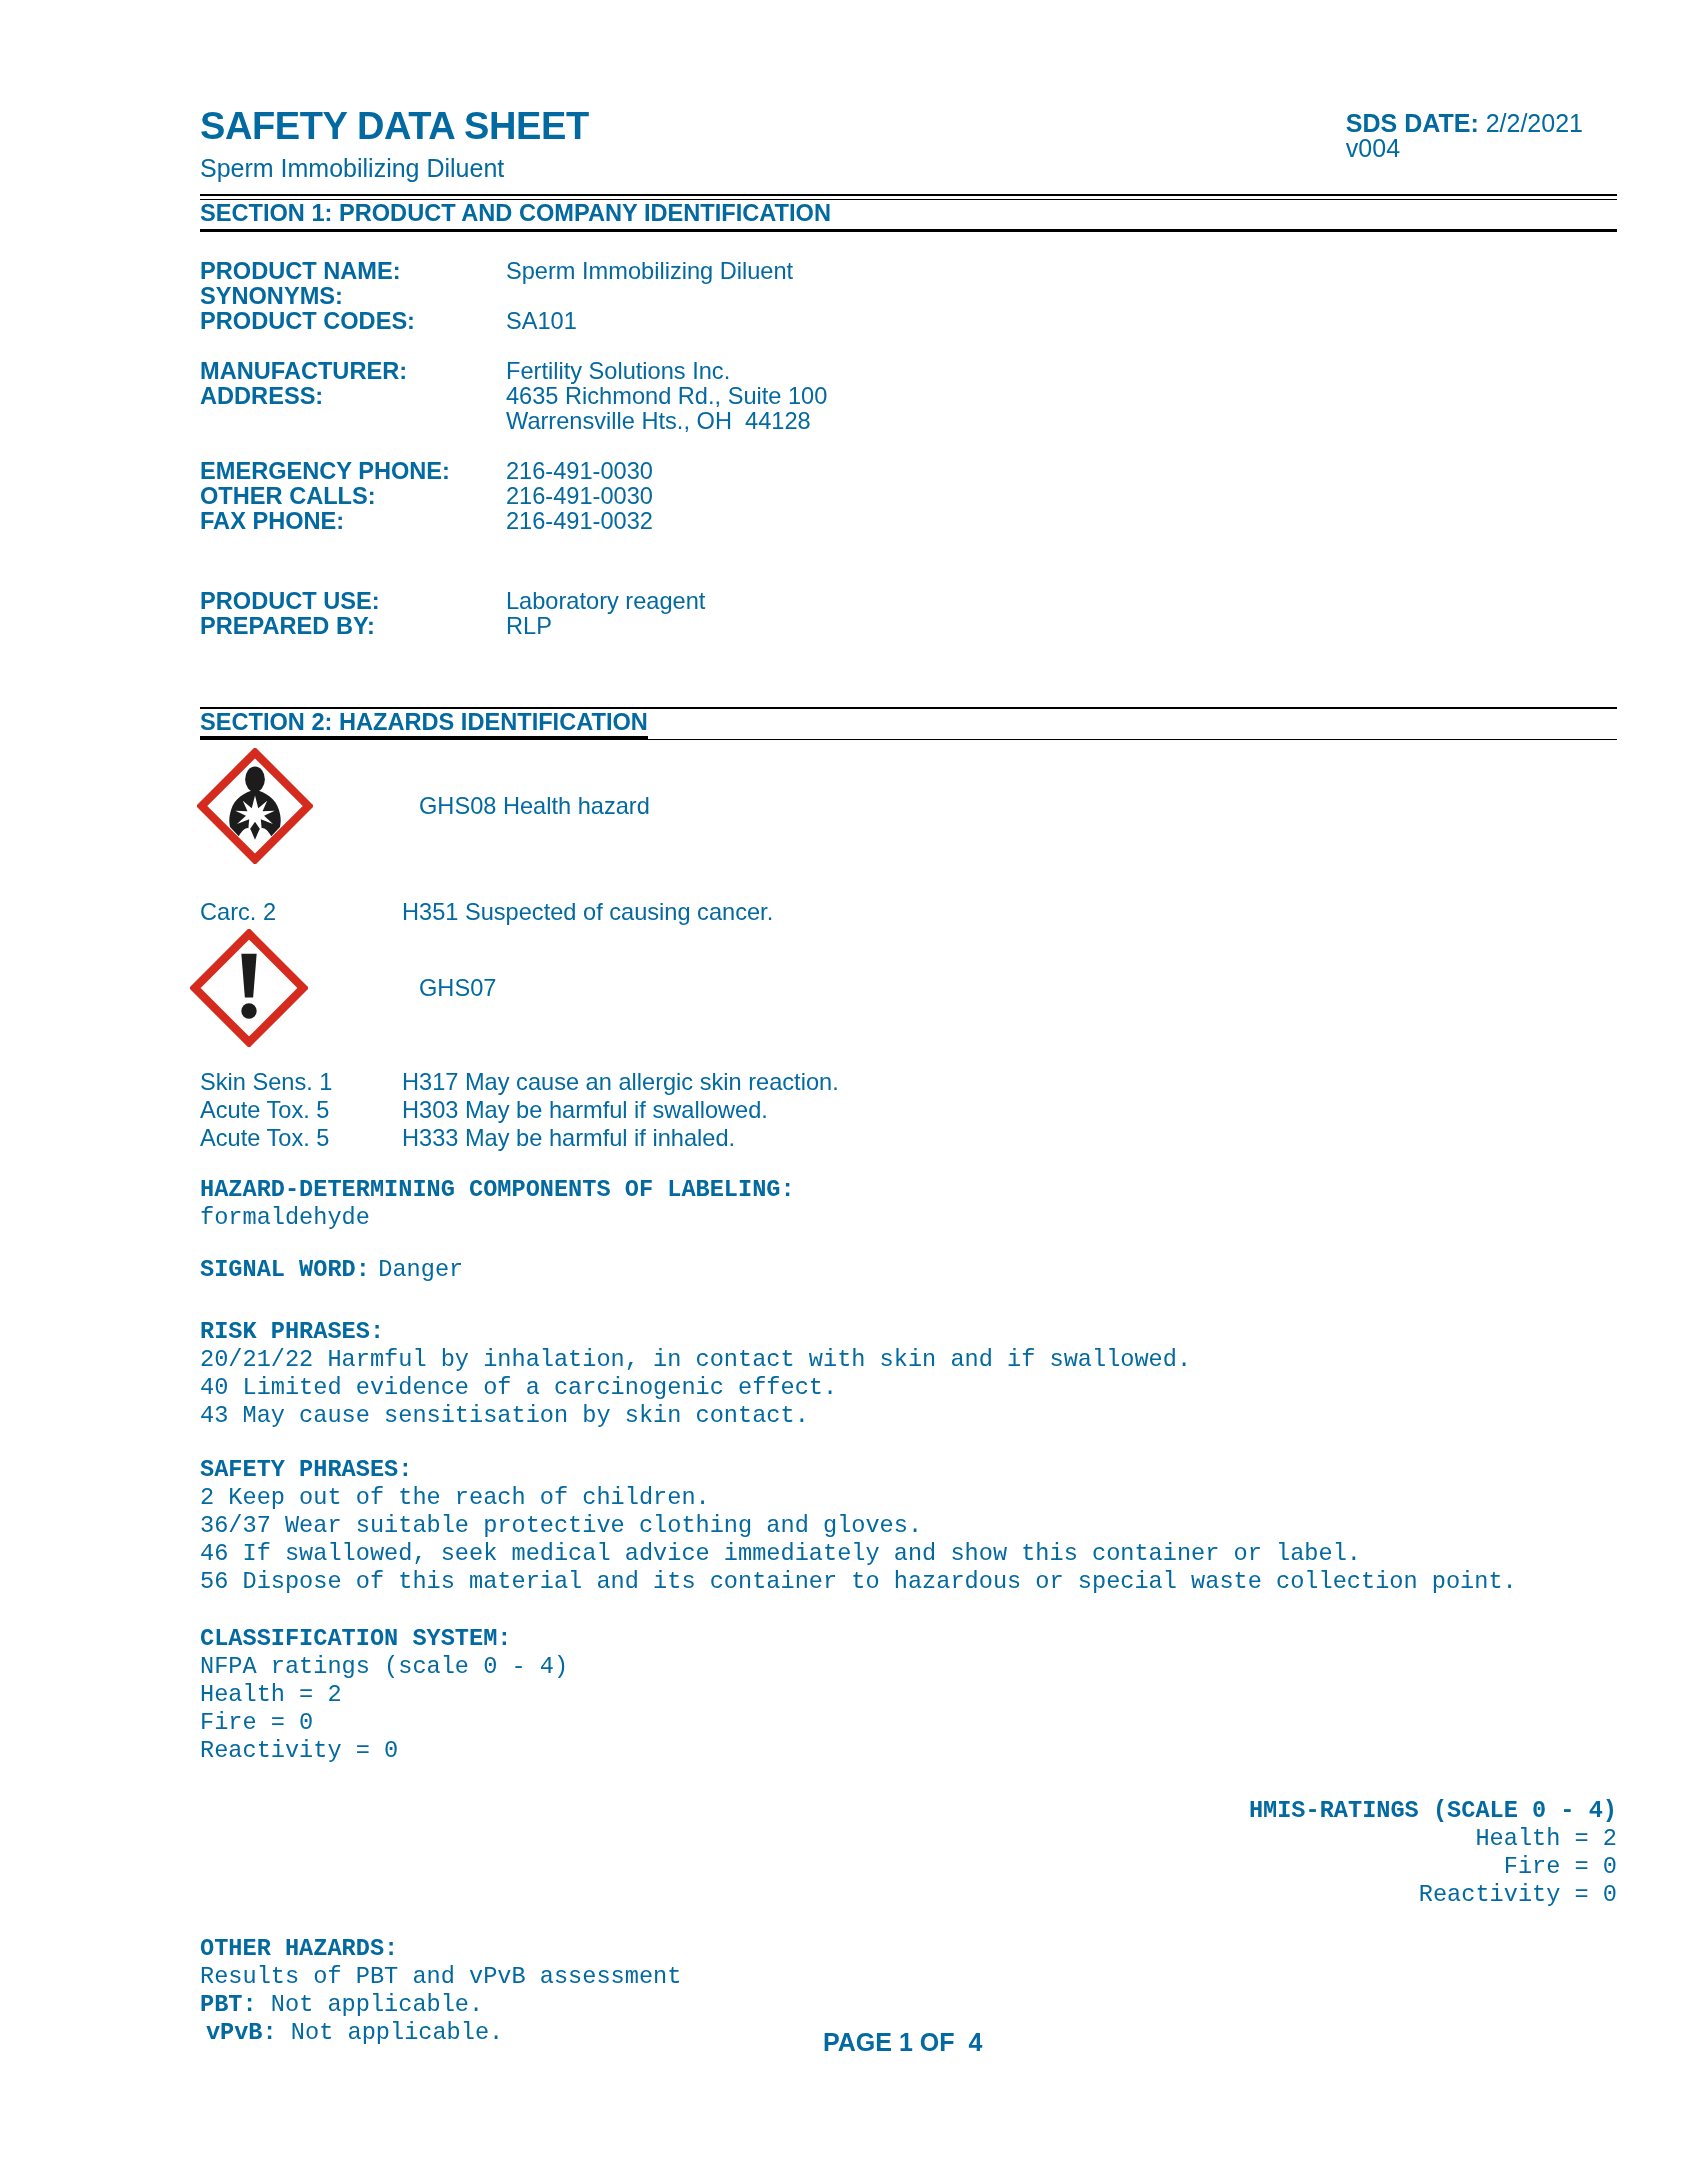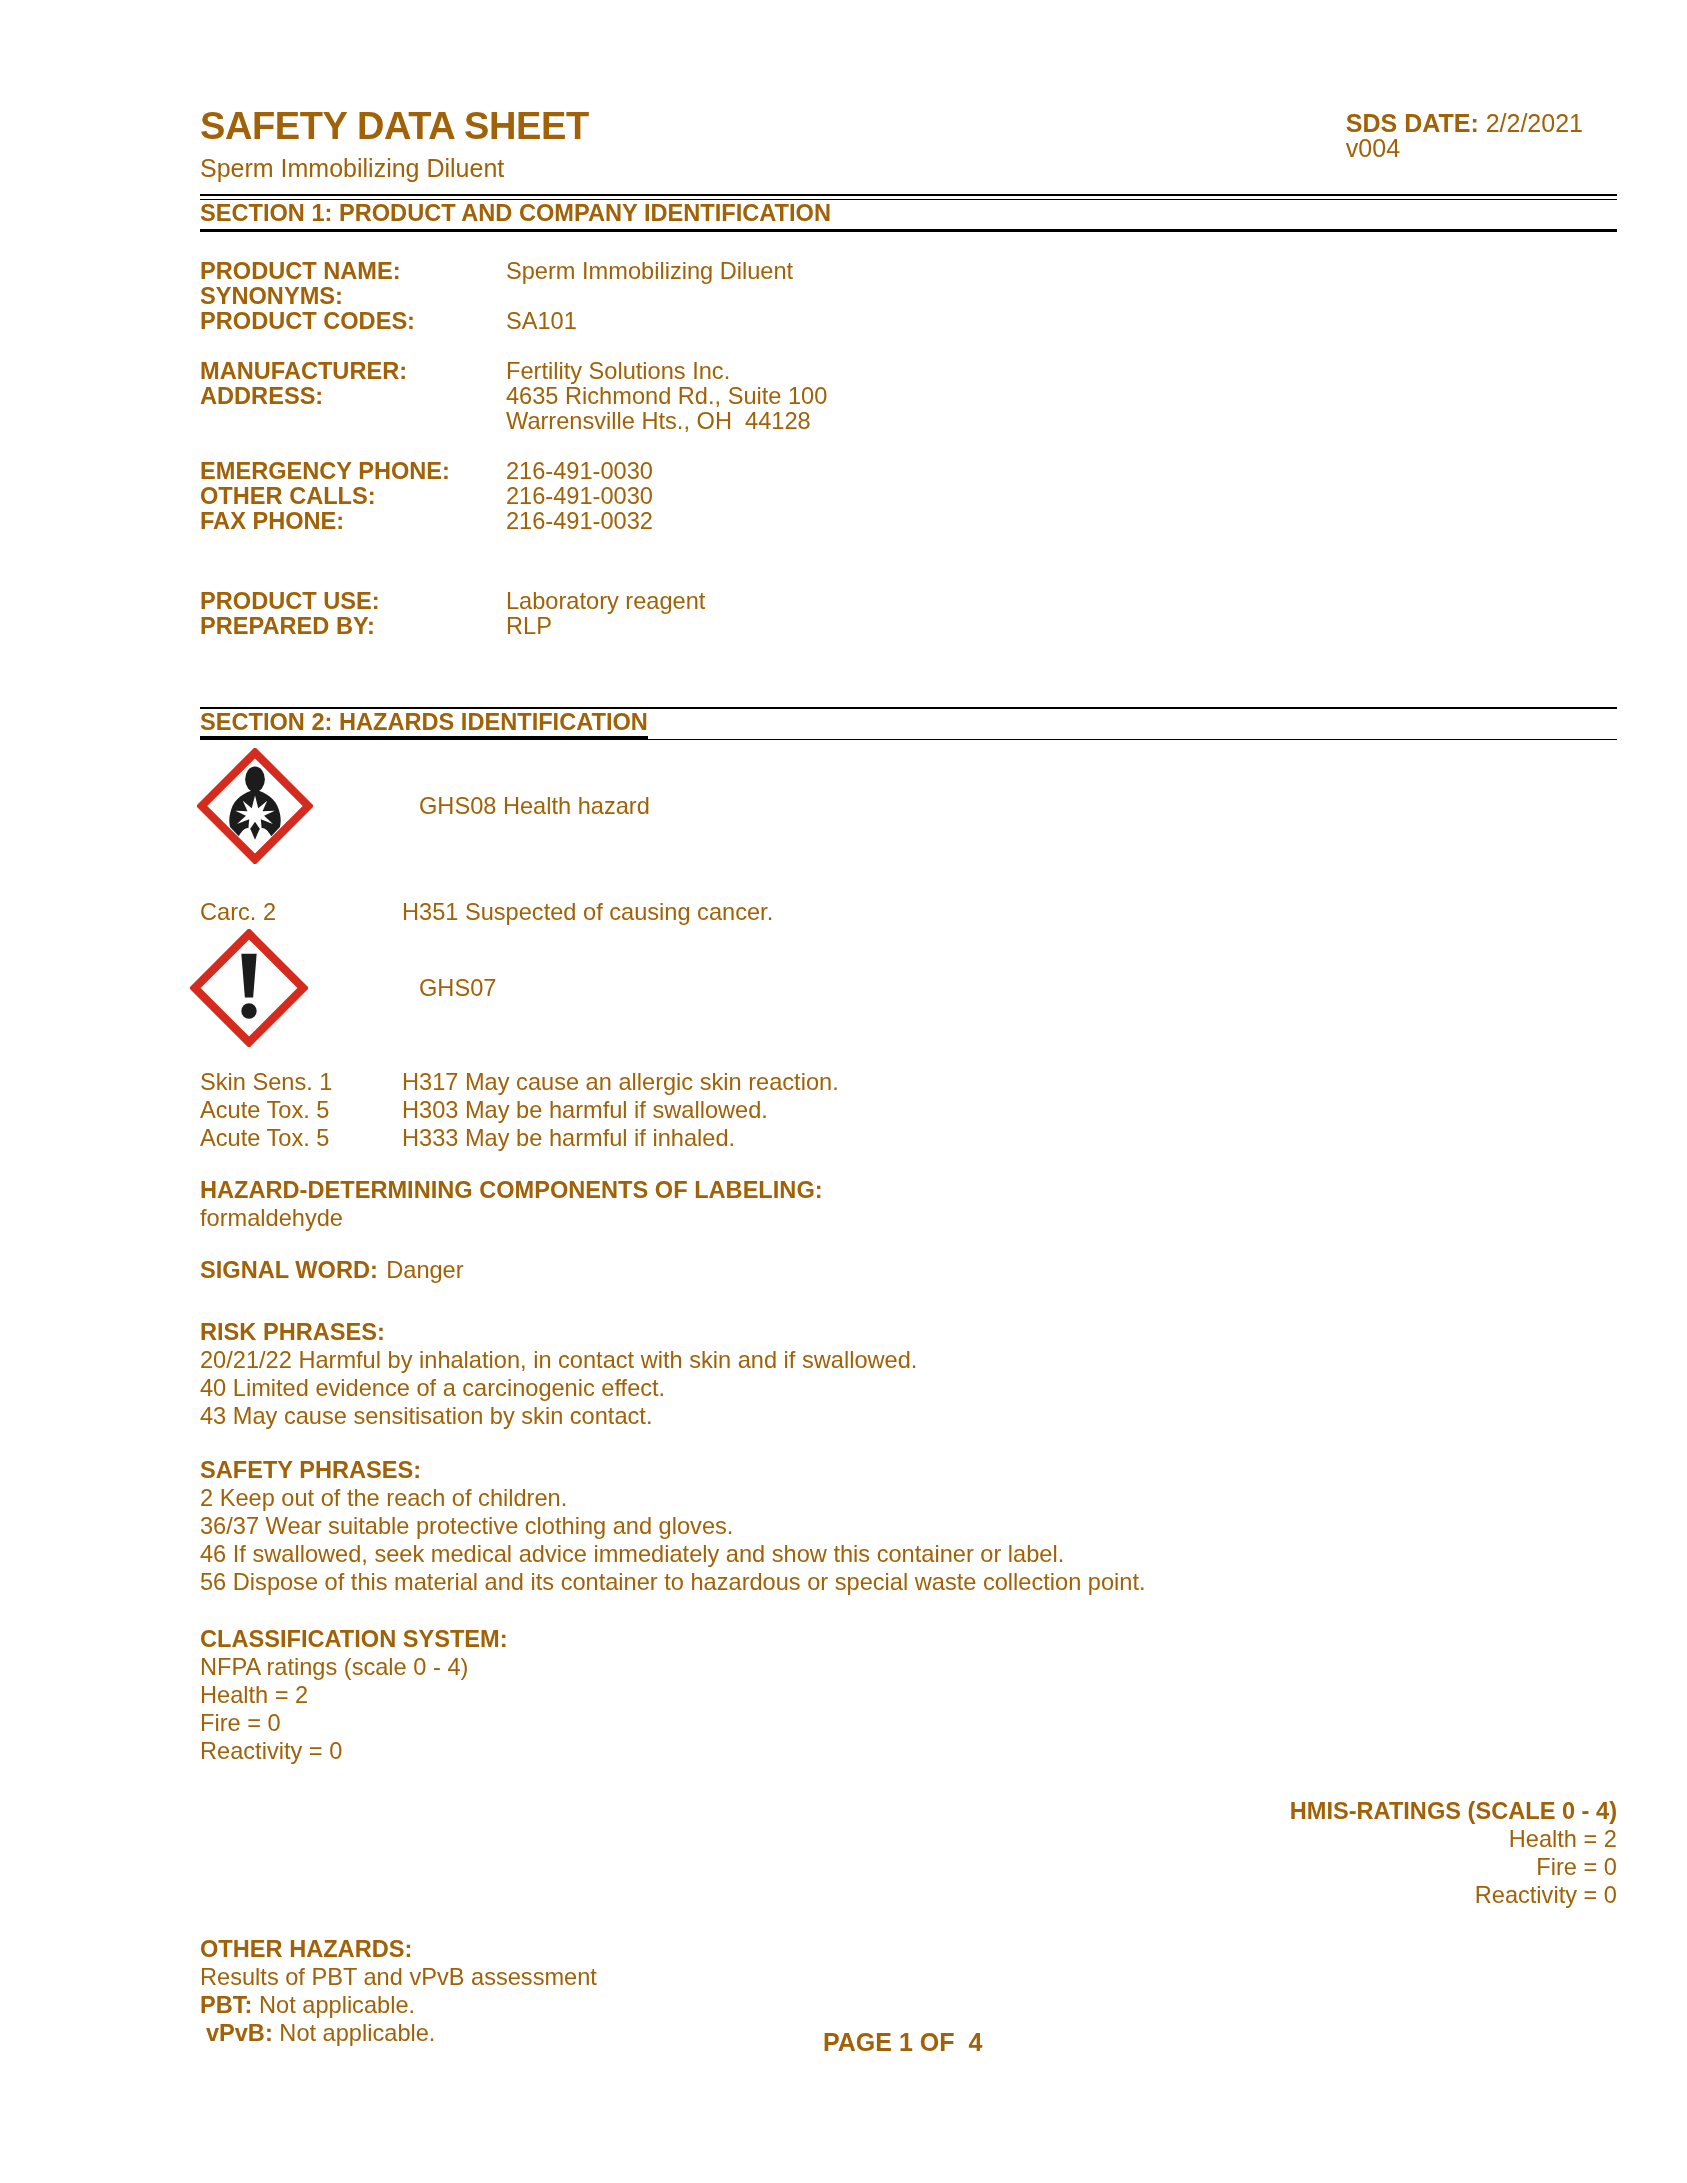--- a/index.html
+++ b/index.html
@@ -1,21 +1,21 @@
 <!DOCTYPE html>
 <html style="font-size:13.5px"><head>
 <meta charset="utf-8">
 <style>
   html, body { margin: 0; padding: 0; background: #ffffff; }
   .page {
     position: relative;
     width: 1687px;
     height: 2183px;
     background: #ffffff;
-    color: #a16207;
+    color: #0369a1;
     font-family: "Liberation Sans", sans-serif;
     overflow: hidden;
   }
   .content {
     position: absolute;
     left: 200px;
     top: 0;
     width: 1417px;
     font-size: 23.6px;
     line-height: 28px;
@@ -53,21 +53,21 @@
   .pict-row.ghs08 svg { left: -3.4px; }
   .pict-row.ghs07 svg { left: -10px; }
   .pict-label { position: absolute; left: 219px; top: 50%; transform: translateY(-50%); white-space: nowrap; }
   .diamond-frame { fill: #ffffff; stroke: #d52b1e; stroke-width: 7; }
   .pict-black { fill: #1c1c1c; }
   .pict-white { fill: #ffffff; }
   .hrow { display: flex; }
   .hrow .hcls { width: 202px; flex-shrink: 0; }
   .carc-row { margin-top: 34px; }
   .hlist { margin-top: 21px; }
-  .block { margin-top: 28px; }
+  .block { margin-top: 28px; font-family: Liberation Mono, monospace; }
   .block .bh { font-weight: bold; }
   .blk-hazdet { margin-top: 23.6px; }
   .blk-signal { margin-top: 24.5px; }
   .blk-risk { margin-top: 34px; }
   .blk-safety { margin-top: 26px; }
   .blk-class { margin-top: 29px; }
   .blk-hmis { margin-top: 32px; text-align: right; }
   .blk-other { margin-top: 26px; }
   .inline-lbl { font-weight: bold; }
   .inline-val { margin-left: 8.4px; white-space: pre-wrap; }

